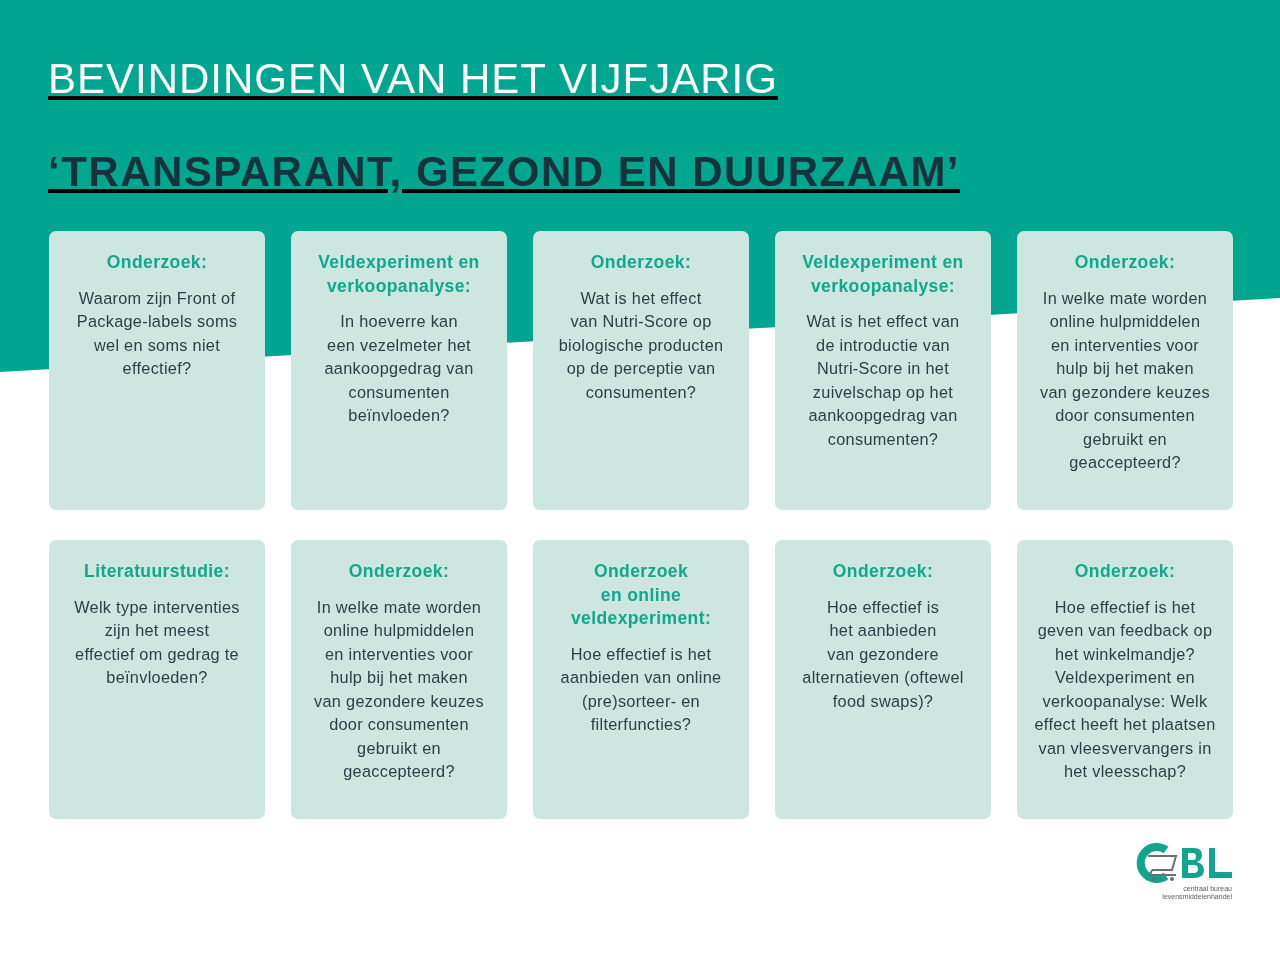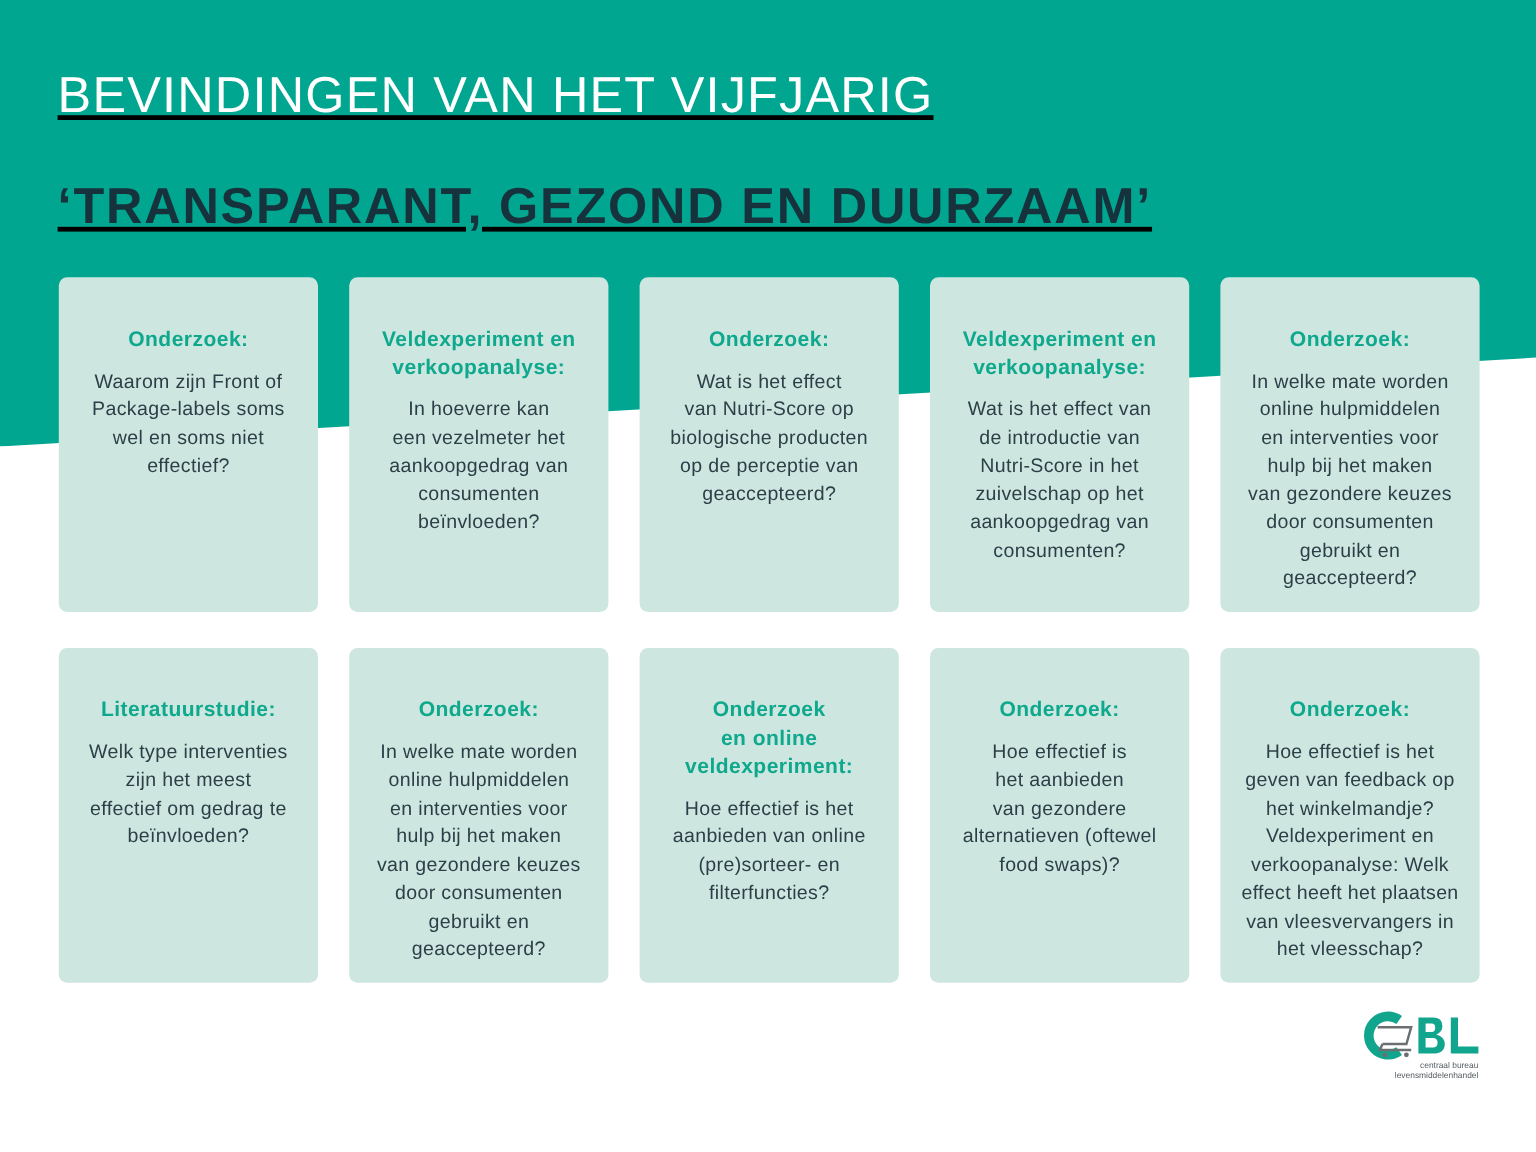--- a/index.html
+++ b/index.html
@@ -18,21 +18,21 @@
       font-size: 42px; line-height: 48px; letter-spacing: 1px;
       font-weight: normal;
       text-decoration: underline;
     }
     .title .l1, .title .l2 { display: block; color: #ffffff; font-weight: 300; }
     .title .l3 { display: block; color: #16323d; font-weight: bold; letter-spacing: 1.5px; margin-top: 45px; }
 
     .card {
       position: absolute; width: 216px; height: 279px;
       background: #cde6e0; border-radius: 7px;
-      box-sizing: border-box; padding: 40px 10px 0 10px;
+      box-sizing: border-box; padding: 20px 10px 0 10px;
       text-align: center;
     }
     .card .head {
       color: #0ea88d; font-weight: bold; font-size: 17.5px; line-height: 23.5px;
       letter-spacing: 0.4px;
     }
     .card .body {
       color: #2b3f47; font-size: 16.3px; line-height: 23.5px; letter-spacing: 0.3px;
       white-space: pre-line;
       margin-top: 12px;
@@ -70,21 +70,21 @@
 aankoopgedrag van
 consumenten
 beïnvloeden?</div>
 </div>
 <div class="card" style="left:533px; top:231px;">
   <div class="head" style="white-space:pre-line">Onderzoek:</div>
   <div class="body">Wat is het effect
 van Nutri-Score op
 biologische producten
 op de perceptie van
-geaccepteerd?</div>
+consumenten?</div>
 </div>
 <div class="card" style="left:775px; top:231px;">
   <div class="head" style="white-space:pre-line">Veldexperiment en
 verkoopanalyse:</div>
   <div class="body">Wat is het effect van
 de introductie van
 Nutri-Score in het
 zuivelschap op het
 aankoopgedrag van
 consumenten?</div>

